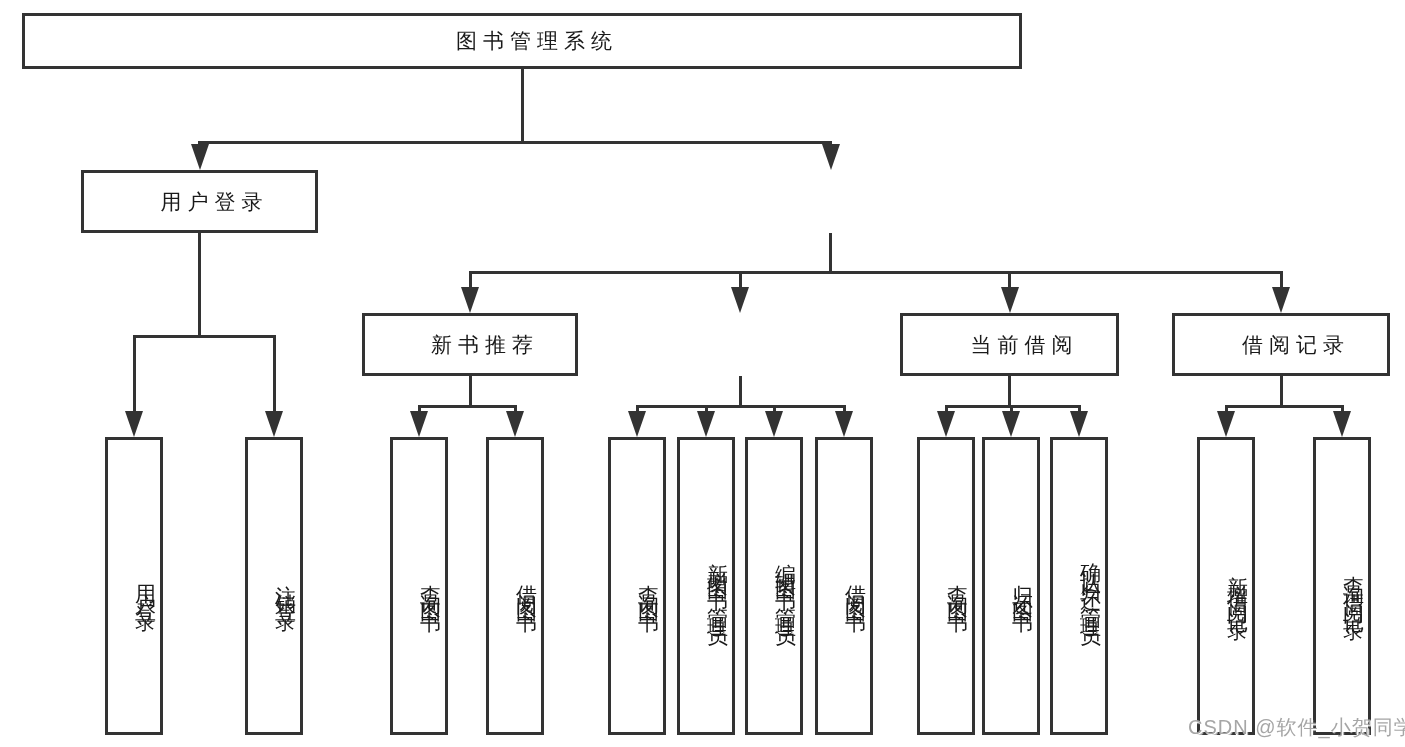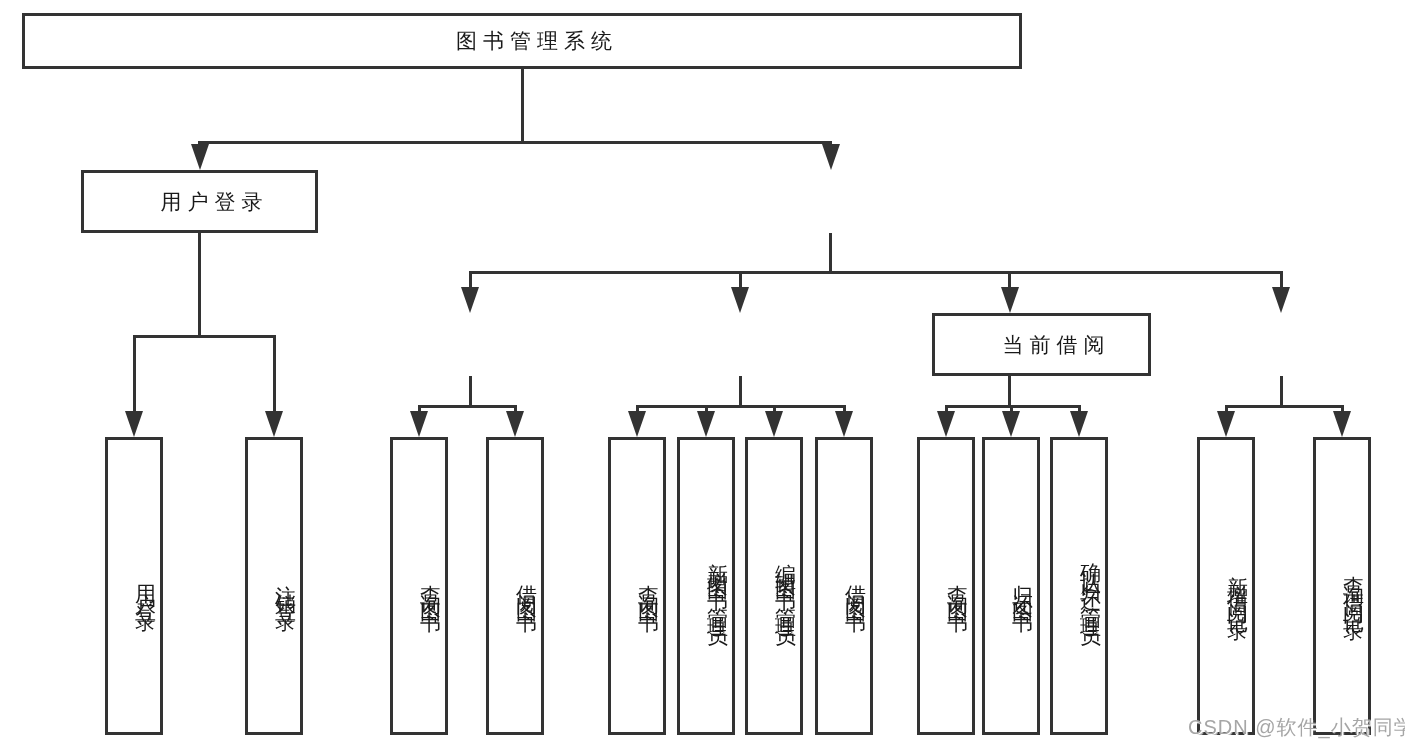--- a/index.html
+++ b/index.html
@@ -71,22 +71,28 @@
 <body>
 
 <div id="stage">
   <span class="watermark">CSDN @软件_小贺同学</span>
 <div class="node" style="left: 22px; top: 13px; width: 1000px; height: 56px;">
       <span class="node-label">图书管理系统</span>
     </div>
     <div class="node" style="left: 81px; top: 170px; width: 237px; height: 63px;">
       <span class="node-label">用户登录</span>
     </div>
-    <div class="node" style="left: 932px; top: 313px; width: 219px; height: 63px;">
+    <div class="node" style="left: 362px; top: 313px; width: 216px; height: 63px;">
+      <span class="node-label">新书推荐</span>
+    </div>
+    <div class="node" style="left: 900px; top: 313px; width: 219px; height: 63px;">
       <span class="node-label">当前借阅</span>
+    </div>
+    <div class="node" style="left: 1172px; top: 313px; width: 218px; height: 63px;">
+      <span class="node-label">借阅记录</span>
     </div>
     <div class="node vertical" style="left: 105px; top: 437px; width: 58px; height: 298px;">
       <span class="node-label">用户登录</span>
     </div>
     <div class="node vertical" style="left: 245px; top: 437px; width: 58px; height: 298px;">
       <span class="node-label">注销登录</span>
     </div>
     <div class="node vertical" style="left: 390px; top: 437px; width: 58px; height: 298px;">
       <span class="node-label">查询图书</span>
     </div>

